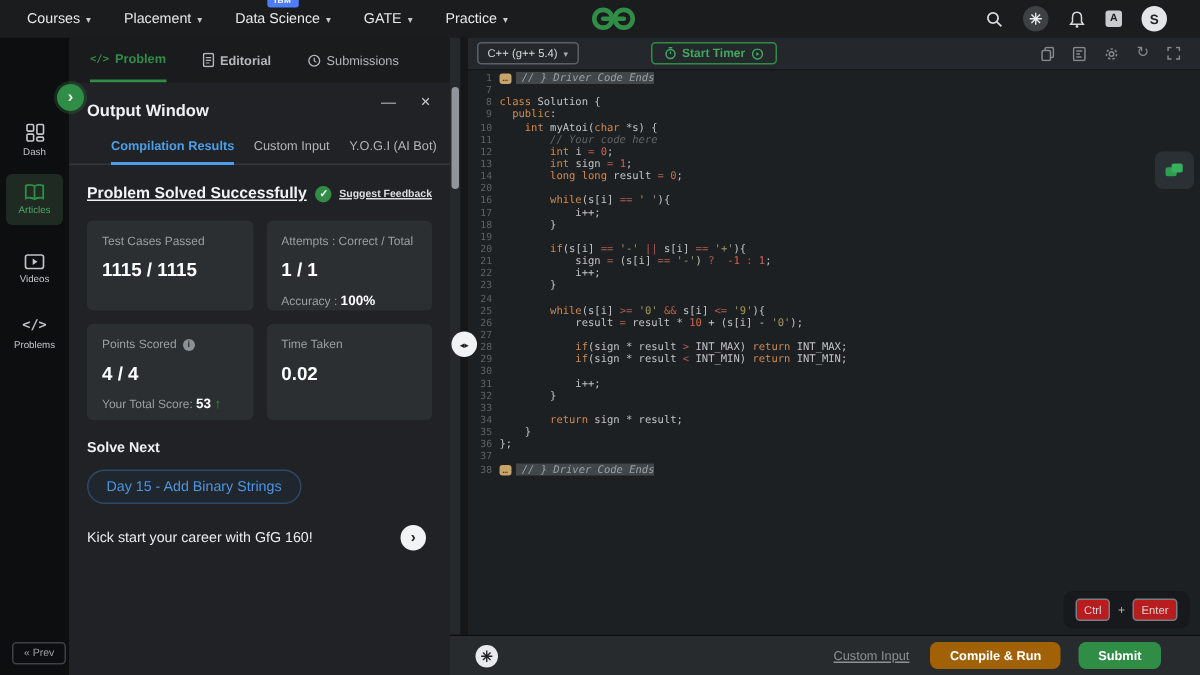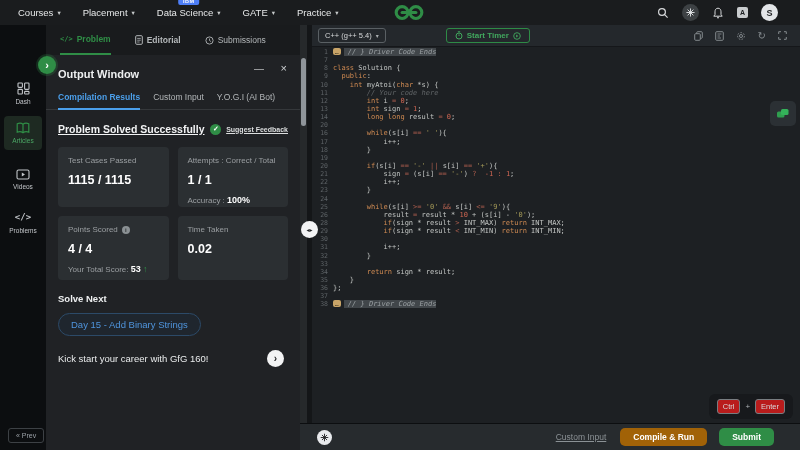--- a/index.html
+++ b/index.html
@@ -34,21 +34,21 @@
   .code-glyph{font-family:"DejaVu Sans Mono",monospace;font-size:7px;font-weight:700;}
   
   .output{position:absolute;top:55px;left:46px;width:254px;bottom:0;background:#202225;z-index:5;}
   .expand-btn{position:absolute;top:56px;left:38px;width:18px;height:18px;border-radius:50%;background:#2f8d46;color:#fff;
               font-size:11px;font-weight:700;display:flex;align-items:center;justify-content:center;z-index:20;cursor:pointer;
               box-shadow:0 0 0 2px rgba(47,141,70,.25);}
   .ow-head{position:relative;padding:9px 12px 4px;}
   .ow-title{font-size:11px;font-weight:700;color:#eef0f1;}
   .ow-min{position:absolute;right:36px;top:8px;color:#b9bcbe;font-size:10px;cursor:pointer;}
   .ow-close{position:absolute;right:13px;top:7px;color:#cfd2d4;font-size:11px;cursor:pointer;}
-  .ow-tabs{display:flex;gap:13px;padding:6px 12px 0;border-bottom:1px solid #35383b;}
+  .ow-tabs{display:flex;gap:13px;padding:6px 28px 0;border-bottom:1px solid #35383b;}
   .ow-tab{font-size:8.5px;color:#b2b6b8;padding-bottom:6px;cursor:pointer;white-space:nowrap;}
   .ow-tab.active{color:#4b9fea;font-weight:700;border-bottom:2px solid #4b9fea;margin-bottom:-1px;}
   .ow-body{padding:13px 12px 0;}
   .result-row{display:flex;align-items:center;}
   .result-title{font-size:10.5px;font-weight:700;color:#f2f3f4;text-decoration:underline;}
   .check{width:11px;height:11px;border-radius:50%;background:#2f8d46;color:#fff;font-size:7px;font-weight:700;
          display:flex;align-items:center;justify-content:center;margin-left:6px;}
   .suggest{margin-left:auto;font-size:7px;font-weight:700;color:#dcdedf;text-decoration:underline;cursor:pointer;}
   .cards{display:grid;grid-template-columns:1fr 1fr;gap:9px;margin-top:12px;}
   .card{background:#2b2f32;border-radius:4px;padding:9px 10px;box-sizing:border-box;}
@@ -72,21 +72,21 @@
   .vthumb{position:absolute;top:33px;left:1px;width:5px;height:68px;background:#8f959a;border-radius:3px;}
   .splitter{position:absolute;top:25px;left:307px;width:5px;bottom:0;background:#141618;z-index:6;}
   .split-handle{position:absolute;top:221px;left:301px;width:17px;height:17px;border-radius:50%;background:#f2f3f4;
                 color:#1c1e20;font-size:6px;display:flex;align-items:center;justify-content:center;z-index:25;cursor:col-resize;letter-spacing:0;}
   
   .editor{position:absolute;top:25px;left:312px;right:0;bottom:26px;background:#1d2023;}
   .ed-toolbar{height:21px;background:#24282c;border-bottom:1px solid #15171a;display:flex;align-items:center;}
   .lang-select{margin-left:6px;display:flex;align-items:center;gap:4px;border:1px solid #5a6064;border-radius:3px;
                color:#d7d9da;font-size:7.5px;padding:2px 6px;cursor:pointer;}
   .lang-select .chev{font-size:6px;color:#aaadaf;}
-  .timer-btn{margin-left:60px;display:flex;align-items:center;gap:4px;border:1px solid #2e8b46;border-radius:3px;
+  .timer-btn{margin-left:48px;display:flex;align-items:center;gap:4px;border:1px solid #2e8b46;border-radius:3px;
              color:#41a85e;font-size:8px;font-weight:600;padding:2px 8px;cursor:pointer;}
   .ed-icons{margin-left:auto;display:flex;align-items:center;gap:12px;margin-right:13px;color:#83898d;}
   .ed-icons .ic{cursor:pointer;display:flex;align-items:center;}
   .reset-glyph{font-size:10px;line-height:10px;}
   .code{position:absolute;top:23px;left:0;right:0;font-family:"DejaVu Sans Mono",monospace;font-size:7px;line-height:8.15px;}
   .code-row{display:flex;height:8.15px;align-items:center;}
   .gut{width:16px;flex:none;text-align:right;padding-right:5px;color:#5d6266;font-size:6.5px;}
   .cl{white-space:pre;}
   .tk-p{color:#c2c5c3;} .tk-k{color:#cf8a52;} .tk-n{color:#cf6652;} .tk-s{color:#a59a58;}
   .tk-c{color:#606467;font-style:italic;} .tk-o{color:#b05f4e;}
@@ -428,20 +428,24 @@
         </div>
         <div class="code-row">
           <span class="gut">25</span>
           <span class="cl"><span class="tk-p">        </span><span class="tk-k">while</span><span class="tk-p">(s[i] </span><span class="tk-o">&gt;=</span><span class="tk-p"> </span><span class="tk-s">'0'</span><span class="tk-p"> </span><span class="tk-o">&amp;&amp;</span><span class="tk-p"> s[i] </span><span class="tk-o">&lt;=</span><span class="tk-p"> </span><span class="tk-s">'9'</span><span class="tk-p">){</span></span>
         </div>
         <div class="code-row">
           <span class="gut">26</span>
           <span class="cl"><span class="tk-p">            result </span><span class="tk-o">=</span><span class="tk-p"> result * </span><span class="tk-n">10</span><span class="tk-p"> + (s[i] - </span><span class="tk-s">'0'</span><span class="tk-p">);</span></span>
         </div>
         <div class="code-row">
+          <span class="gut">27</span>
+          <span class="cl"></span>
+        </div>
+        <div class="code-row">
           <span class="gut">28</span>
           <span class="cl"><span class="tk-p">            </span><span class="tk-k">if</span><span class="tk-p">(sign * result </span><span class="tk-o">&gt;</span><span class="tk-p"> INT_MAX) </span><span class="tk-k">return</span><span class="tk-p"> INT_MAX;</span></span>
         </div>
         <div class="code-row">
           <span class="gut">29</span>
           <span class="cl"><span class="tk-p">            </span><span class="tk-k">if</span><span class="tk-p">(sign * result </span><span class="tk-o">&lt;</span><span class="tk-p"> INT_MIN) </span><span class="tk-k">return</span><span class="tk-p"> INT_MIN;</span></span>
         </div>
         <div class="code-row">
           <span class="gut">30</span>
           <span class="cl"></span>

